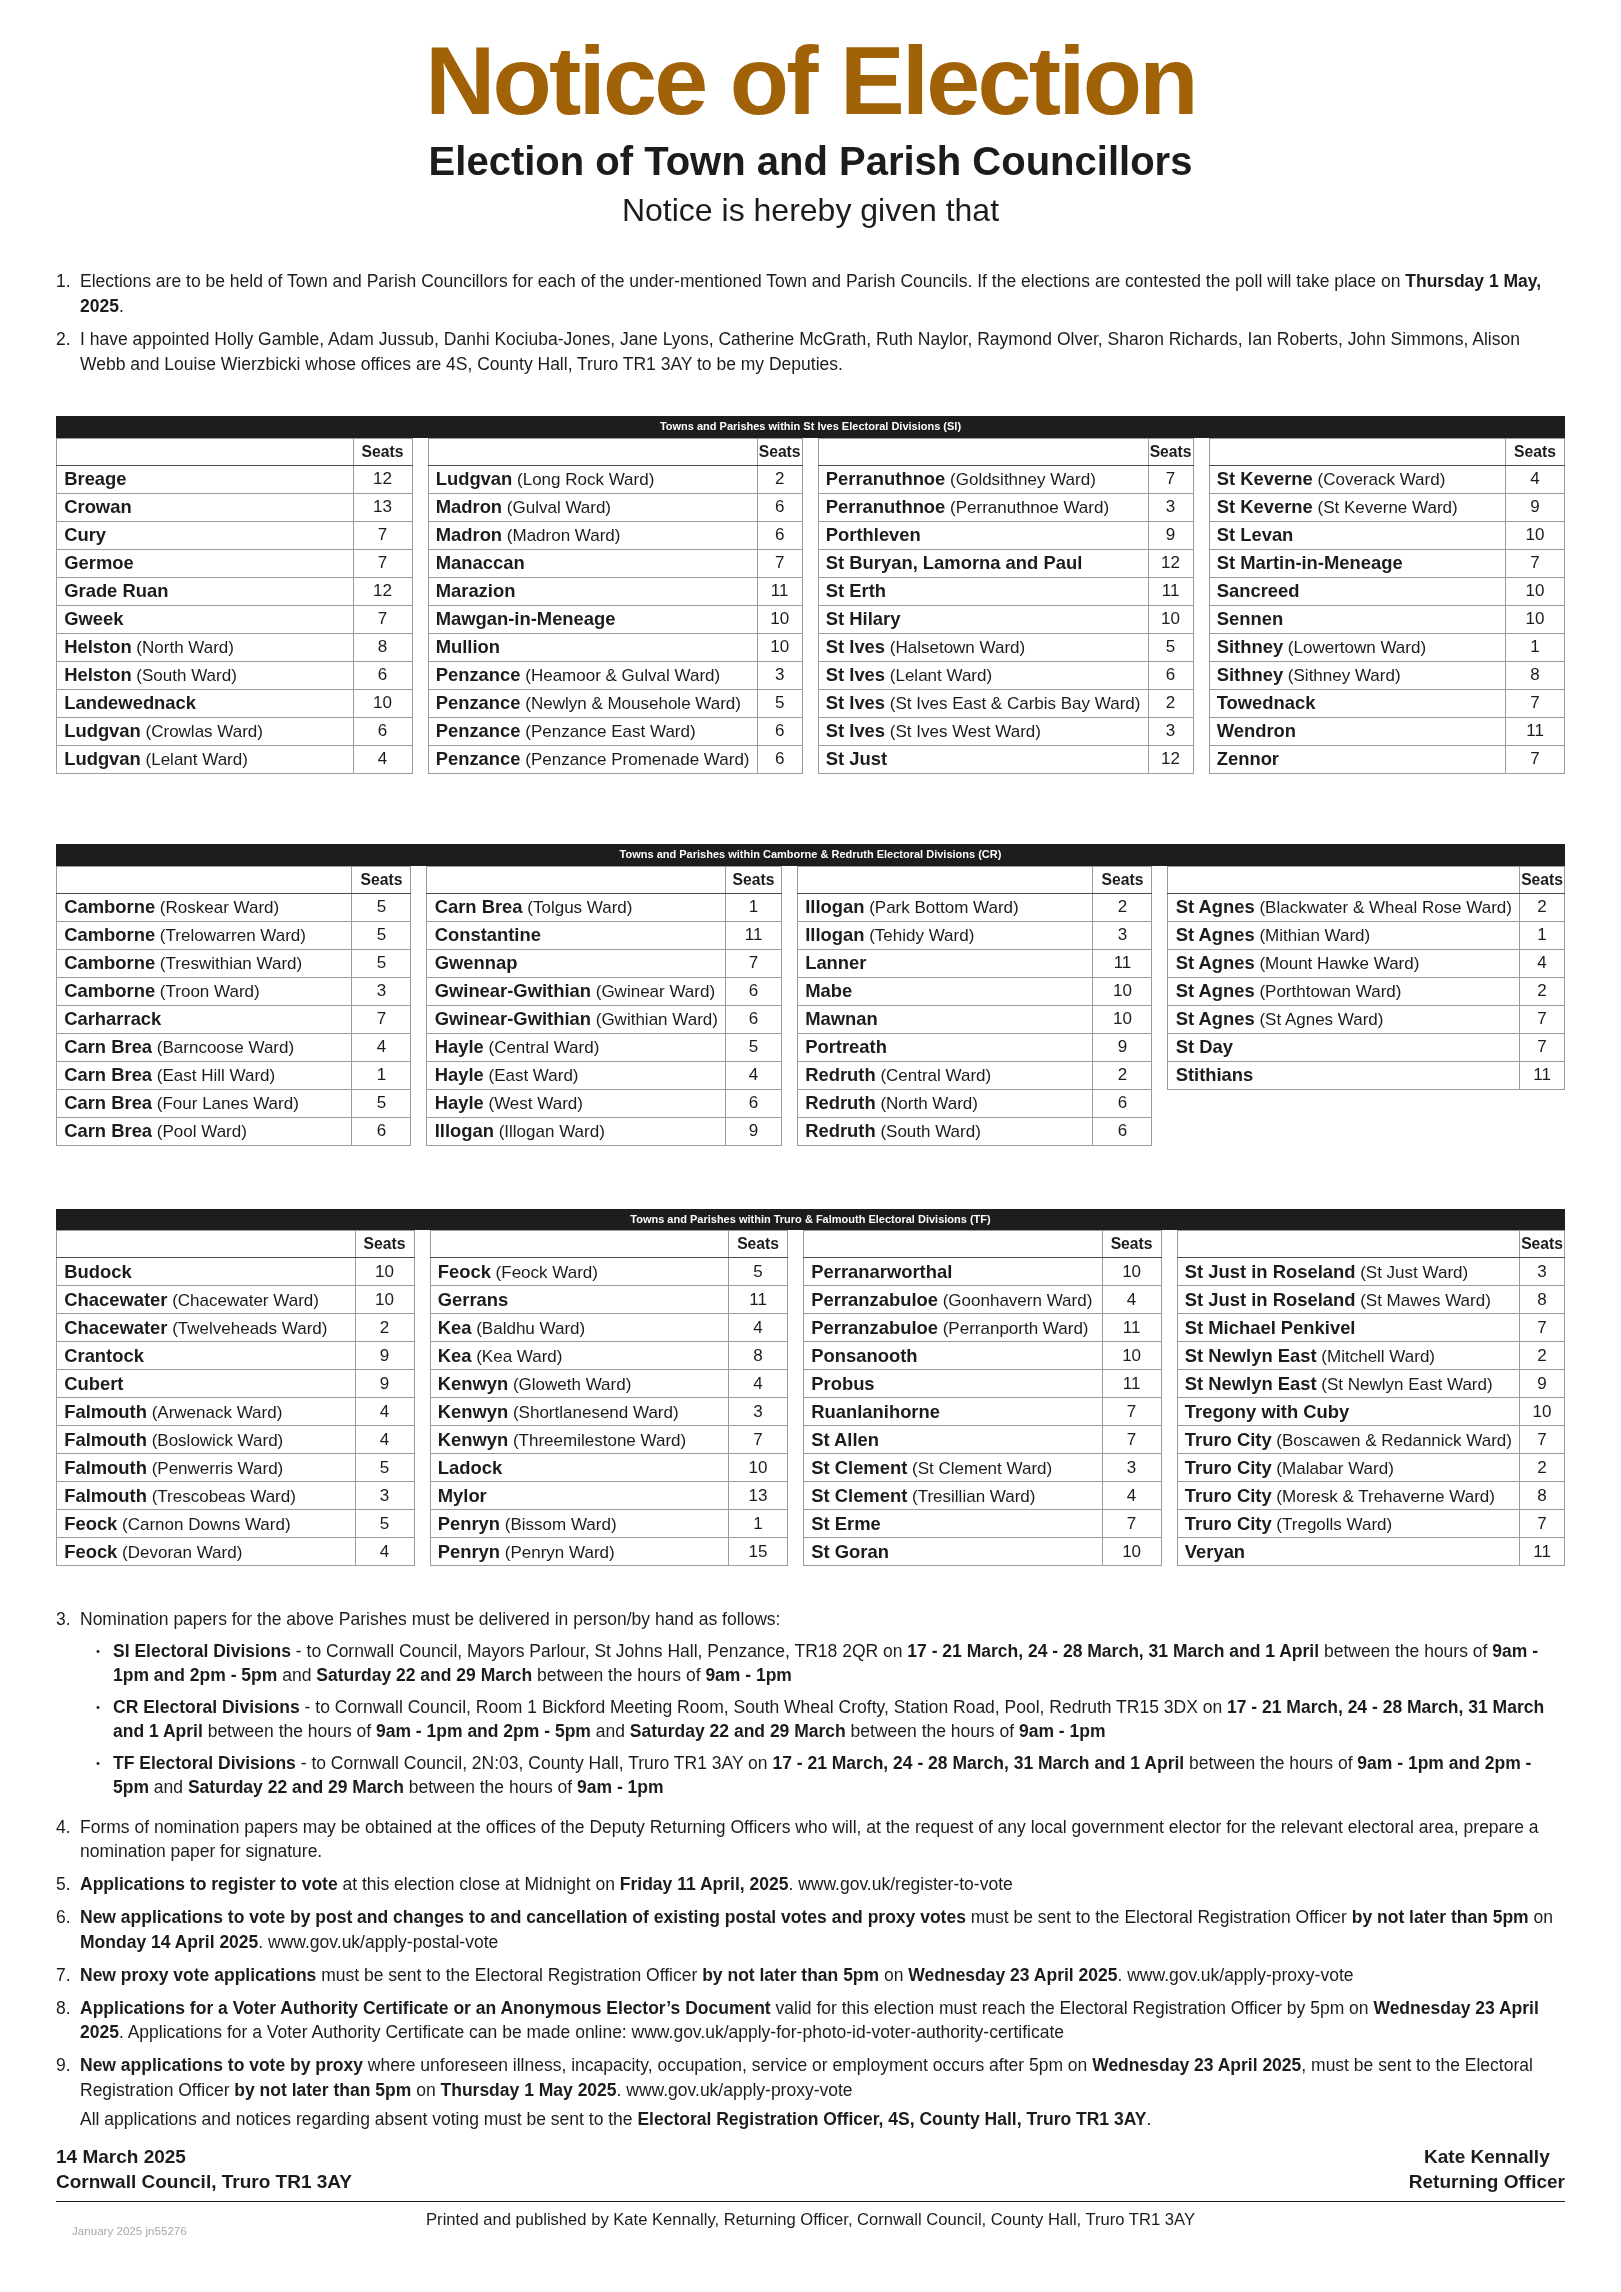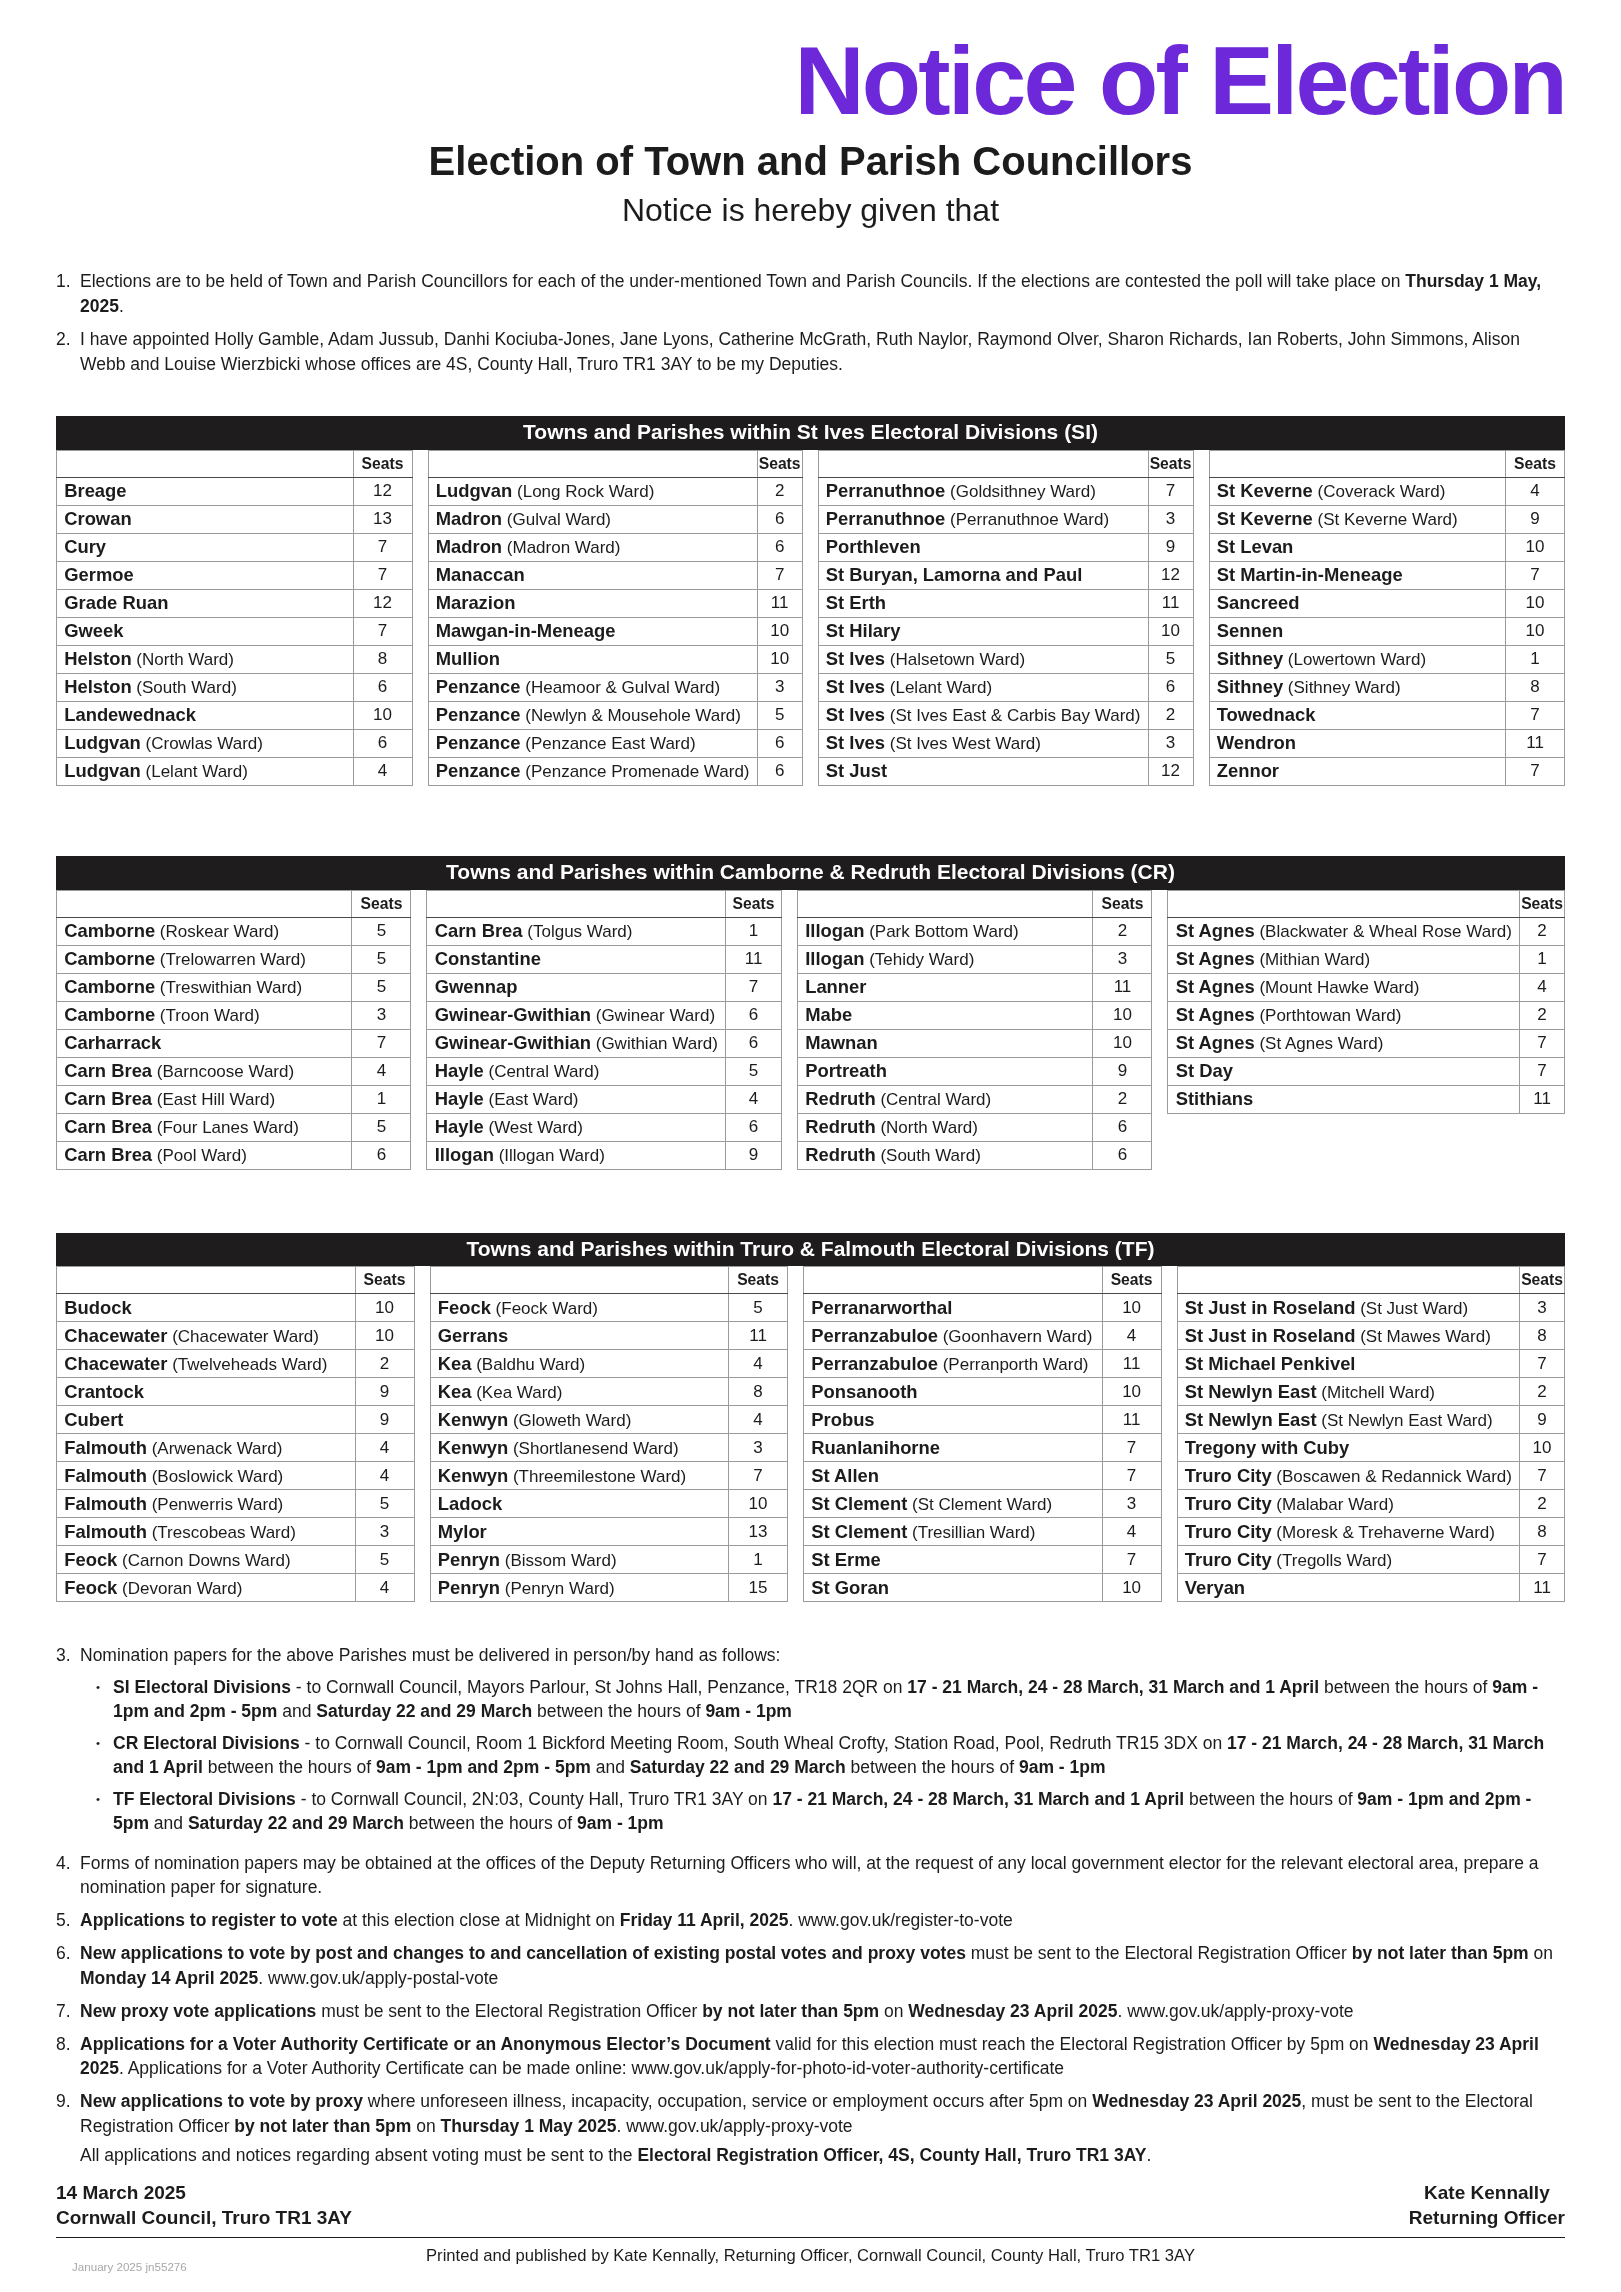--- a/index.html
+++ b/index.html
@@ -1,39 +1,39 @@
 <!DOCTYPE html>
 <html style="font-size:14.3px"><head>
 <meta charset="utf-8">
 <style>
   html,body { margin:0; padding:0; background:#fff; }
   body { width:1621px; height:2293px; font-family:"Liberation Sans", sans-serif; color:#1d1c1c; }
   .page { box-sizing:border-box; width:1621px; height:2293px; padding:27px 56px 7.2px; position:relative; overflow:hidden; }
 
   
-  .title { font-size:97px; font-weight:bold; letter-spacing:-2.7px; text-align:right; margin:5.4px 0 7.2px; line-height:1.02; color:#6d28d9; }
+  .title { font-size:97px; font-weight:bold; letter-spacing:-2.7px; text-align:center; margin:5.4px 0 7.2px; line-height:1.02; color:#a16207; }
   .subtitle { font-size:40px; font-weight:bold; text-align:center; margin:0 0 10.7px; line-height:1.1; }
   .tagline { font-size:32px; font-weight:normal; text-align:center; margin:0 0 41px; line-height:1.1; }
 
   
   .nitem { display:flex; margin-bottom:8px; font-size:17.5px; line-height:1.42; }
   .num { flex:none; width:24px; }
   .iwrap { flex:1; }
   .ibody { }
   .b { font-weight:bold; }
   .bullet { display:flex; margin:6.3px 0 6.3px 16px; }
   .bdot { flex:none; width:17px; font-size:11.6px; padding-top:4.5px; }
   .bbody { flex:1; }
   .andall { margin-top:9.9px; }
   .note { margin-top:4.5px; }
 
   
   .etable { margin-top:45px; }
   .etable.first { margin-top:39px; }
-  .etable-header { background:#1e1c1c; color:#ffffff; font-weight:bold; font-size:21px; text-align:center; padding:4.5px 0 5.4px; }
+  .etable-header { background:#1e1c1c; color:#ffffff; font-weight:bold; font-size:11px; text-align:center; padding:4.5px 0 5.4px; }
   .etable-body { display:flex; align-items:flex-start; }
   .tgroup { flex:1; }
   .tspacer { flex:none; width:15px; }
   .gtable { width:100%; border-collapse:collapse; border:1.8px solid #1c1c1c; }
   .gtable th, .gtable td { border:0.9px solid #9b9b9b; }
   .gtable thead th { height:24px; border-bottom:1.8px solid #4a4a4a; background:#fff; }
   .seatsh { width:56px; font-size:15.7px; font-weight:bold; text-align:center; }
   .namec { padding:0 7.2px; height:27px; white-space:nowrap; }
   .town { font-weight:bold; font-size:18.4px; }
   .ward { font-size:17px; }

